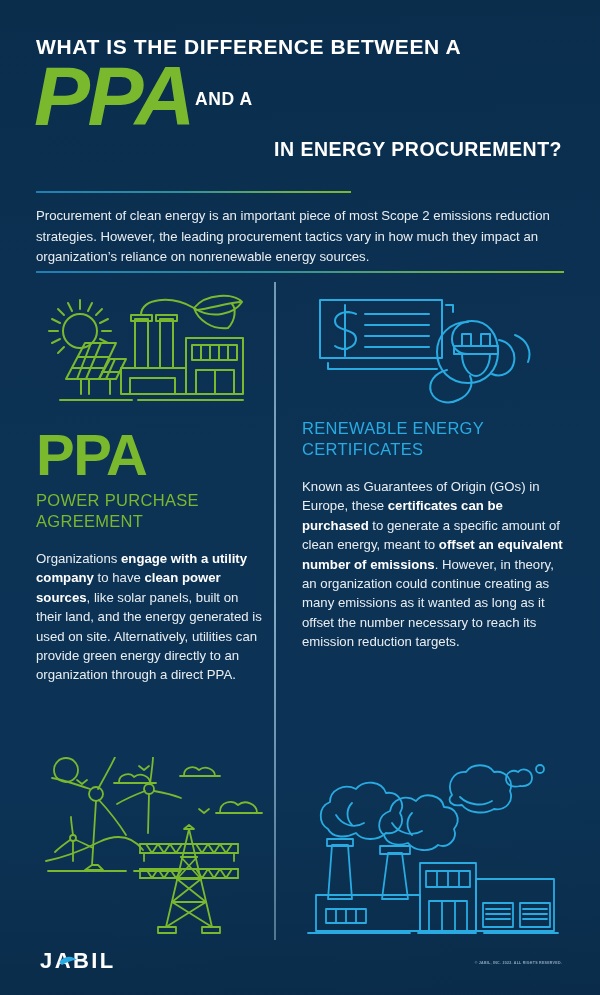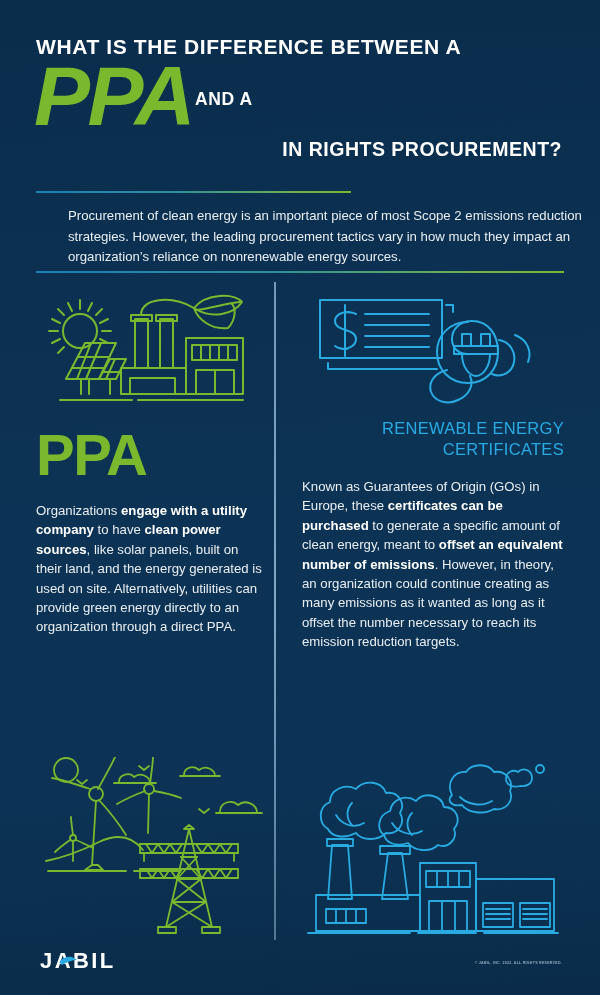--- a/index.html
+++ b/index.html
@@ -63,21 +63,21 @@
     position: absolute; height: 1.5px;
     background: linear-gradient(90deg, #1f7fb5 0%, #2f8f9a 45%, #6eae52 80%, #7ab82e 100%);
   }
   .rule-top { left: 36px; top: 191px; width: 315px; }
   .rule-bottom { left: 36px; top: 271px; width: 528px; }
 
   
   .intro {
     position: absolute; left: 36px; top: 206px; width: 522px;
     color: #e9eef2;
-    font-size: 13.2px; line-height: 20.5px; margin-left: 32px;
+    font-size: 13.2px; line-height: 20.5px;
   }
 
   
   .vdivider {
     position: absolute; left: 274px; top: 282px;
     width: 1.5px; height: 658px;
     background: linear-gradient(180deg, rgba(150,190,215,.75) 0%, rgba(150,190,215,.85) 50%, rgba(150,190,215,.5) 100%);
   }
 
   
@@ -95,21 +95,21 @@
   }
   .bigword.g { color: #7ab82e; }
   .bigword.b { color: #29abe2; }
 
   .subhead {
     font-size: 16.5px; font-weight: normal;
     letter-spacing: 0.3px; line-height: 21px;
     margin-top: 6px;
   }
   .subhead.g { color: #7ab82e; }
-  .subhead.b { color: #29abe2; text-align: right; }
+  .subhead.b { color: #29abe2; }
 
   .body {
     color: #e9eef2;
     font-size: 13.2px; line-height: 19.4px;
     margin-top: 17px;
   }
   .body b { font-weight: bold; color: #ffffff; }
 
   .art-bottom { position: absolute; left: 0; }
   .art-bottom svg { display: block; }
@@ -130,21 +130,21 @@
 <div class="page">
 
   <div class="header">
     <div class="kicker">WHAT IS THE DIFFERENCE BETWEEN A</div>
 
     <div class="bigline">
       <span class="big-ppa">PPA</span>
       <span class="anda">AND A</span>
     </div>
 
-    <div class="subline">IN RIGHTS PROCUREMENT?</div>
+    <div class="subline">IN ENERGY PROCUREMENT?</div>
   </div>
 
   <div class="rule rule-top"></div>
 
   <div class="intro">Procurement of clean energy is an important piece of most Scope 2 emissions reduction strategies. However, the leading procurement tactics vary in how much they impact an organization’s reliance on nonrenewable energy sources.</div>
 
   <div class="rule rule-bottom"></div>
 
   <div class="vdivider"></div>
 
@@ -198,20 +198,21 @@
         <path d="M158 18 C170 3 198 3 206 12 C198 24 176 30 158 18 Z"></path>
         <path d="M161 20 C175 18 192 13 204 12"></path>
         <path d="M158 18 C162 30 176 40 192 38 C200 30 200 18 196 14"></path>
 
         <line x1="24" y1="110" x2="96" y2="110"></line>
         <line x1="102" y1="110" x2="207" y2="110"></line>
       </svg>
     </div>
 
     <div class="bigword g">PPA</div>
+    <div class="subhead g">POWER PURCHASE AGREEMENT</div>
     <div class="body">Organizations <b>engage with a utility company</b> to have <b>clean power sources</b>, like solar panels, built on their land, and the energy generated is used on site. Alternatively, utilities can provide green energy directly to an organization through a direct PPA.</div>
   </div>
 
   <div class="art-bottom" style="left:36px; top:757px;">
     <svg width="232" height="178" viewBox="0 0 232 178" fill="none" stroke="#7ab82e" stroke-width="1.8" stroke-linecap="round" stroke-linejoin="round">
 
       <circle cx="30" cy="13" r="12"></circle>
 
       <path d="M83 25 C83 17 94 15 98 20 C104 15 114 19 114 26 L84 26 Z"></path>
       <path d="M78 26 L120 26"></path>

